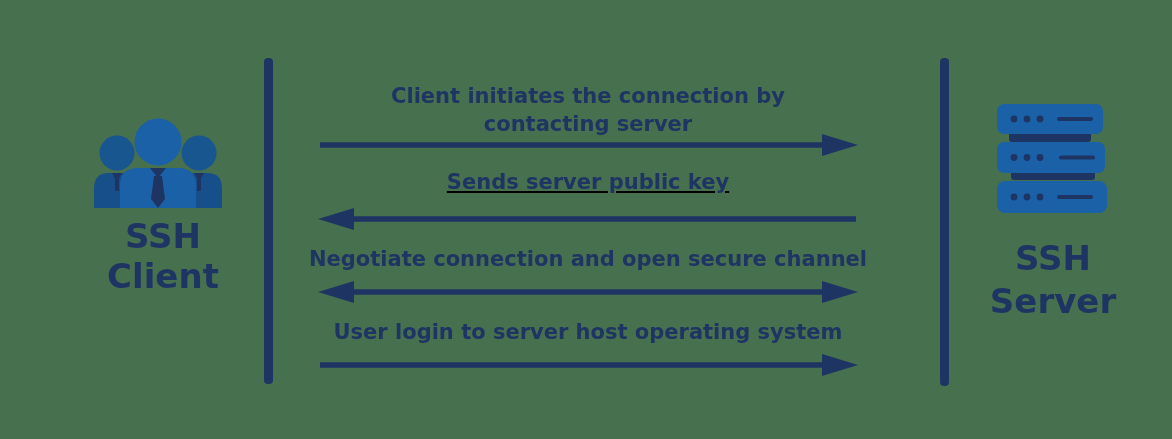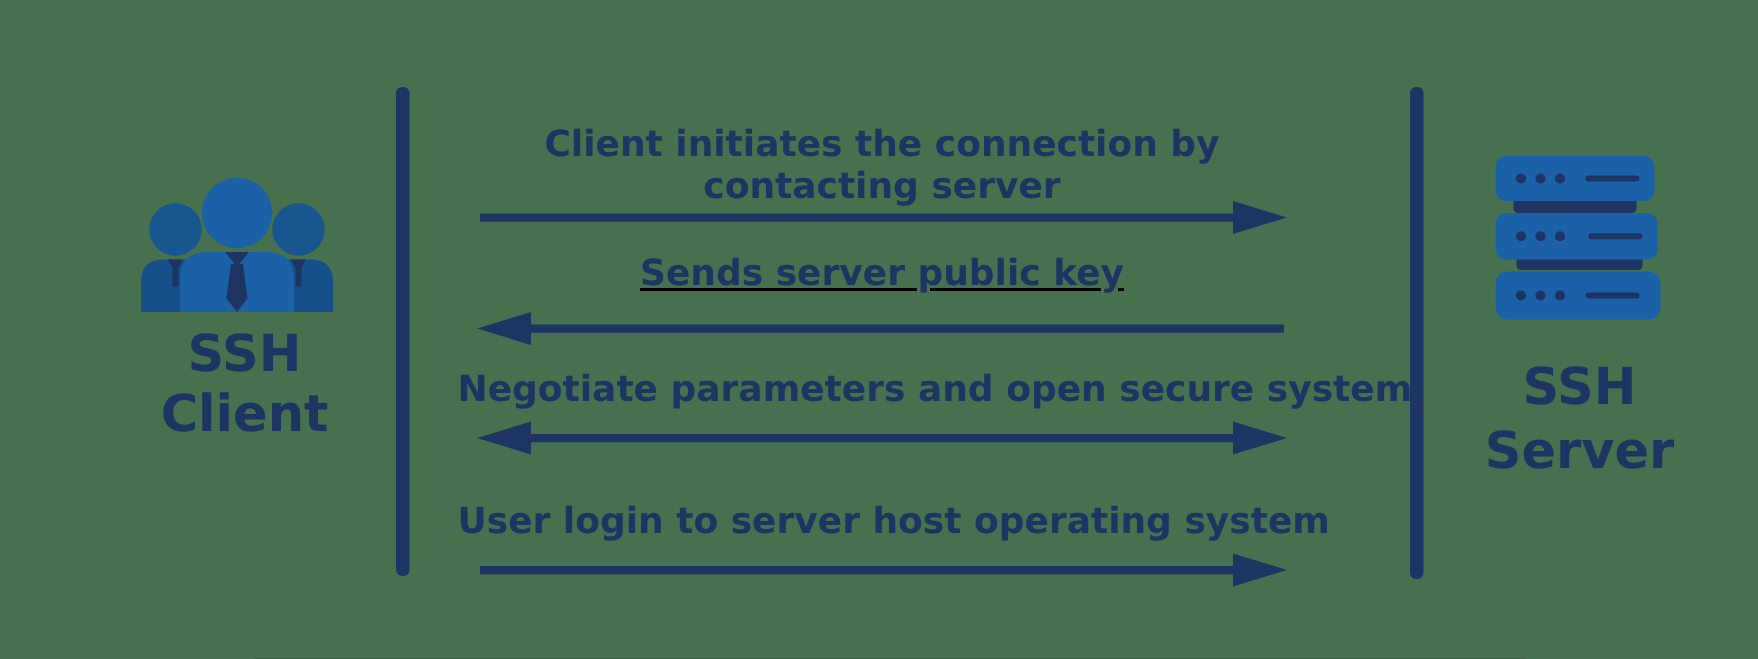--- a/index.html
+++ b/index.html
@@ -21,28 +21,28 @@
   .actor-icon.server{left:997px; top:104px;}
   .actor-label{
     position:absolute; color:var(--navy); font-weight:bold; text-align:center;
     white-space:pre; font-size:34px;
   }
   .actor-label.client{left:63px; top:216px; width:200px; line-height:40px;}
   .actor-label.server{left:953px; top:237px; width:200px; line-height:43px;}
   
   .message{position:absolute; left:305px; width:566px;}
   .message-label{
-    color:var(--navy); font-weight:bold; font-size:24px; line-height:28px;
+    color:var(--navy); font-weight:bold; font-size:21px; line-height:28px;
     text-align:center; white-space:pre;
   }
   .message-arrow{position:absolute; left:13px;}
   .message.m1{top:82px;}  .message.m1 .message-arrow{top:50px;}
   .message.m2{top:168px;text-decoration:underline;} .message.m2 .message-arrow{top:38px;}
   .message.m3{top:245px;} .message.m3 .message-arrow{top:34px;}
-  .message.m4{top:318px;margin-top:15px;} .message.m4 .message-arrow{top:34px;}
+  .message.m4{top:318px;} .message.m4 .message-arrow{top:34px;}
   
   .f-navy{fill:var(--navy);}
   .f-blue{fill:var(--blue);}
   .f-sidebody{fill:var(--blue-dark);}
   .f-side{fill:var(--blue-side);}
 </style>
 </head>
 <body>
 
 <div class="stage">
@@ -99,21 +99,21 @@
         </svg>
       </div>
       <div class="message m2">
         <div class="message-label">Sends server public key</div>
         <svg class="message-arrow" width="540" height="26" viewBox="0 0 540 26" aria-hidden="true">
           <line x1="30" y1="13" x2="538" y2="13" stroke="#1E3564" stroke-width="5.5"></line>
           <polygon points="36,2 0,13 36,24" fill="#1E3564"></polygon>
         </svg>
       </div>
       <div class="message m3">
-        <div class="message-label">Negotiate parameters and open secure system</div>
+        <div class="message-label">Negotiate connection and open secure channel</div>
         <svg class="message-arrow" width="540" height="26" viewBox="0 0 540 26" aria-hidden="true">
           <line x1="30" y1="13" x2="510" y2="13" stroke="#1E3564" stroke-width="5.5"></line>
           <polygon points="504,2 540,13 504,24" fill="#1E3564"></polygon>
           <polygon points="36,2 0,13 36,24" fill="#1E3564"></polygon>
         </svg>
       </div>
       <div class="message m4">
         <div class="message-label">User login to server host operating system</div>
         <svg class="message-arrow" width="540" height="26" viewBox="0 0 540 26" aria-hidden="true">
           <line x1="2" y1="13" x2="510" y2="13" stroke="#1E3564" stroke-width="5.5"></line>

